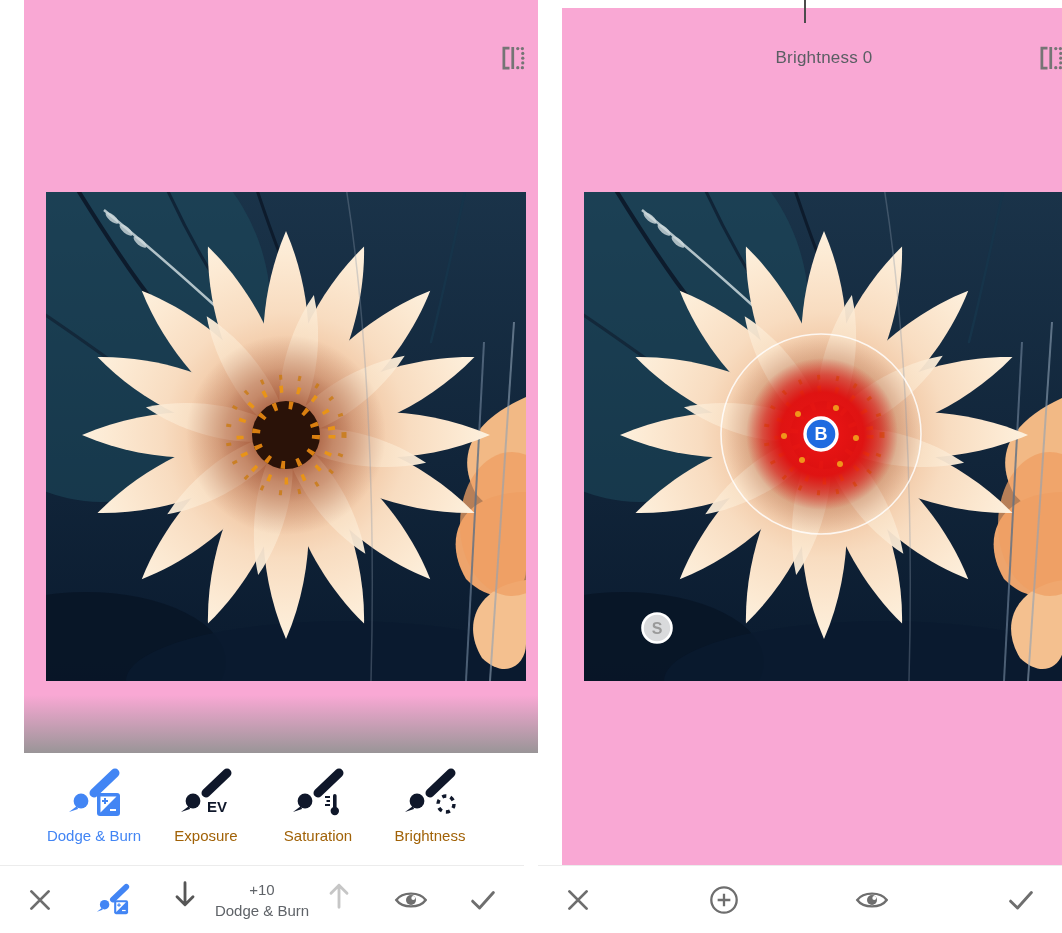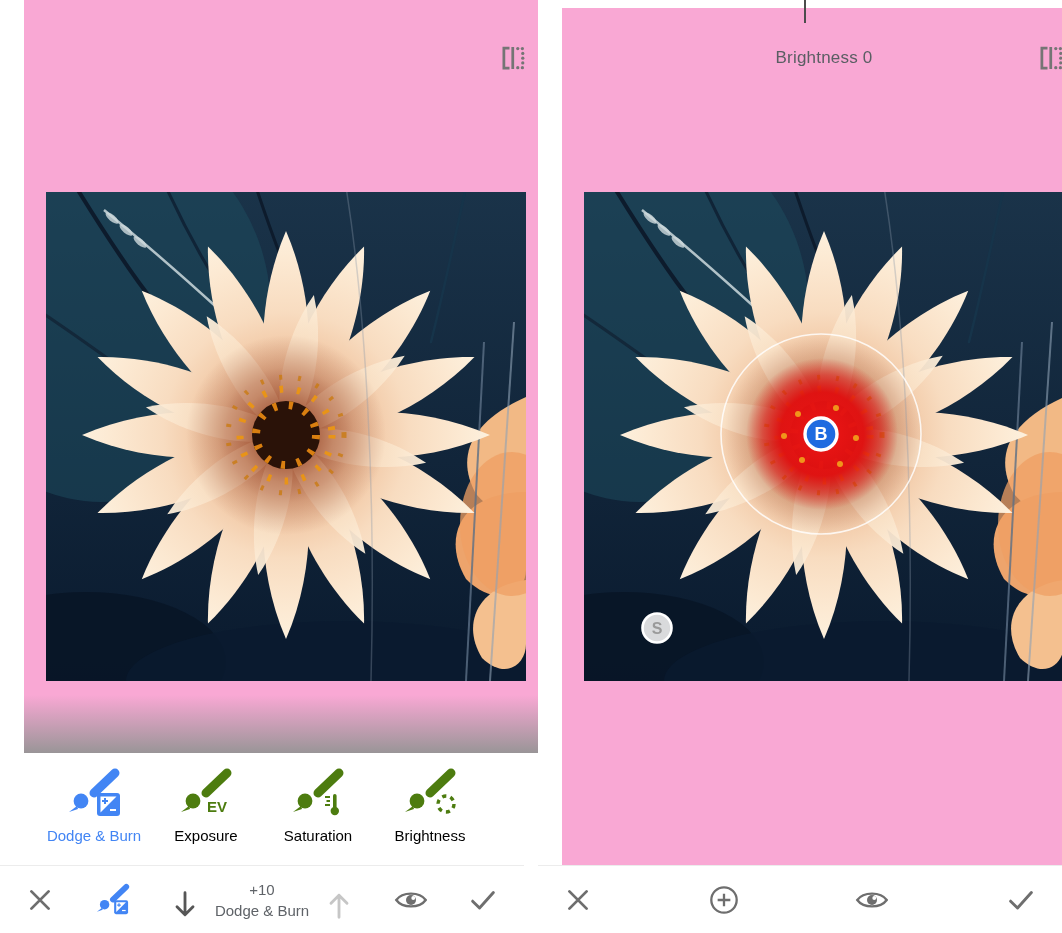--- a/index.html
+++ b/index.html
@@ -34,33 +34,33 @@
   .top-tick{position:absolute;top:0;left:266px;width:2px;height:23px;background:#4c4c4c;}
 
   .photo{position:absolute;left:22px;top:192px;width:480px;height:489px;}
   .photo svg{display:block;}
 
   .tools-panel{
     position:absolute;top:753px;left:0;width:524px;height:112px;background:#ffffff;
     display:flex;justify-content:center;align-items:flex-start;padding-top:14px;box-sizing:border-box;
   }
   .tool-item{width:112px;display:flex;flex-direction:column;align-items:center;cursor:pointer;}
-  .tool-item .ticon{height:56px;display:flex;align-items:center;justify-content:center;color:#4d7c0f;}
+  .tool-item .ticon{height:56px;display:flex;align-items:center;justify-content:center;color:#0f172a;}
   .tool-item.selected .ticon{color:#4285f4;}
-  .tool-label{margin-top:4px;font-size:15px;color:#000000;white-space:nowrap;}
+  .tool-label{margin-top:4px;font-size:15px;color:#a16207;white-space:nowrap;}
   .tool-item.selected .tool-label{color:#4285f4;}
 
   .toolbar{
     position:absolute;top:865px;left:0;width:524px;height:68px;background:#ffffff;
     border-top:1px solid #ececec;box-sizing:border-box;
     display:flex;align-items:center;justify-content:space-between;
     padding:0 26px;
   }
   .tb-btn{display:flex;align-items:center;justify-content:center;cursor:pointer;color:#6e6e6e;}
-  .tb-center{display:flex;align-items:flex-end;gap:10px;}
+  .tb-center{display:flex;align-items:flex-start;gap:10px;}
   .tb-textstack{width:104px;text-align:center;line-height:21px;font-size:15px;color:#5f6368;}
   .arrow-up{color:#c6c6c6;}
   .arrow-down{color:#565656;}
 </style>
 </head>
 <body>
 
 <svg style="position:absolute;width:0;height:0" aria-hidden="true">
   <defs>
     <linearGradient id="bgGrad" x1="0" y1="0" x2="0" y2="1">

